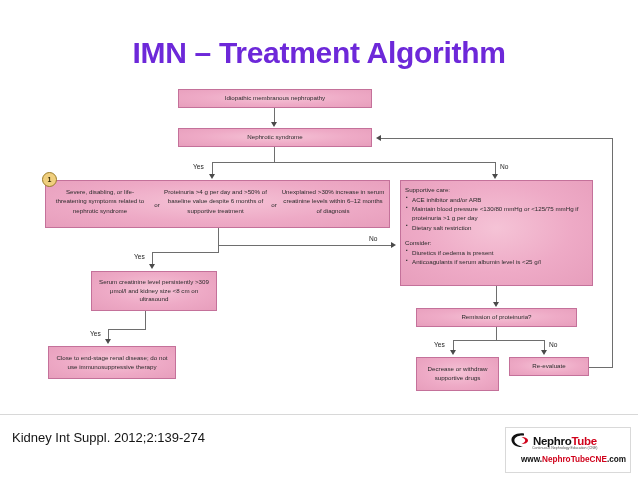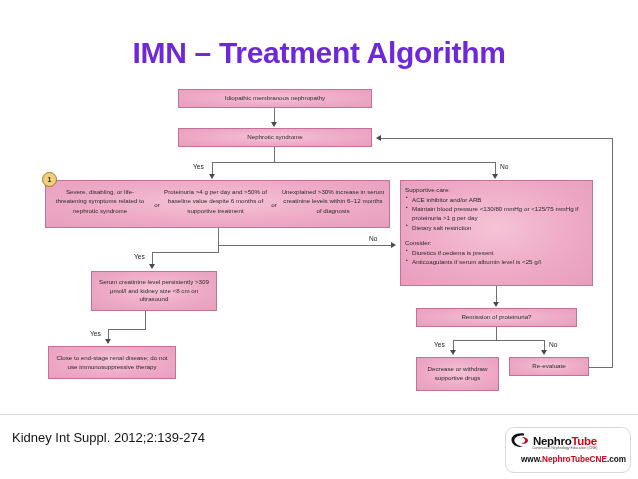--- a/index.html
+++ b/index.html
@@ -95,21 +95,21 @@
     font-size:13px;color:#141414;
     font-family:"Liberation Sans", sans-serif;
     white-space:nowrap;
   }
   .cite1{top:430px;}
   .cite2{top:450px;}
 
   
   .logo{
     position:absolute;left:505px;top:427px;width:124px;height:44px;
-    border:1px solid #d9d9d9;background:#fff;border-radius:9px;
+    border:1px solid #d9d9d9;background:#fff;border-radius:0;
     overflow:hidden;
   }
   .logo-row{position:absolute;left:4px;top:4px;display:flex;align-items:center;}
   .logo-mark{
     width:20px;height:17px;margin-right:3px;position:relative;flex:none;
   }
   .logo-word{font-size:11.5px;font-weight:bold;font-family:"Liberation Sans",sans-serif;letter-spacing:-0.3px;}
   .logo-word .k{color:#111;}
   .logo-word .r{color:#d0021b;}
   .logo-sub{

